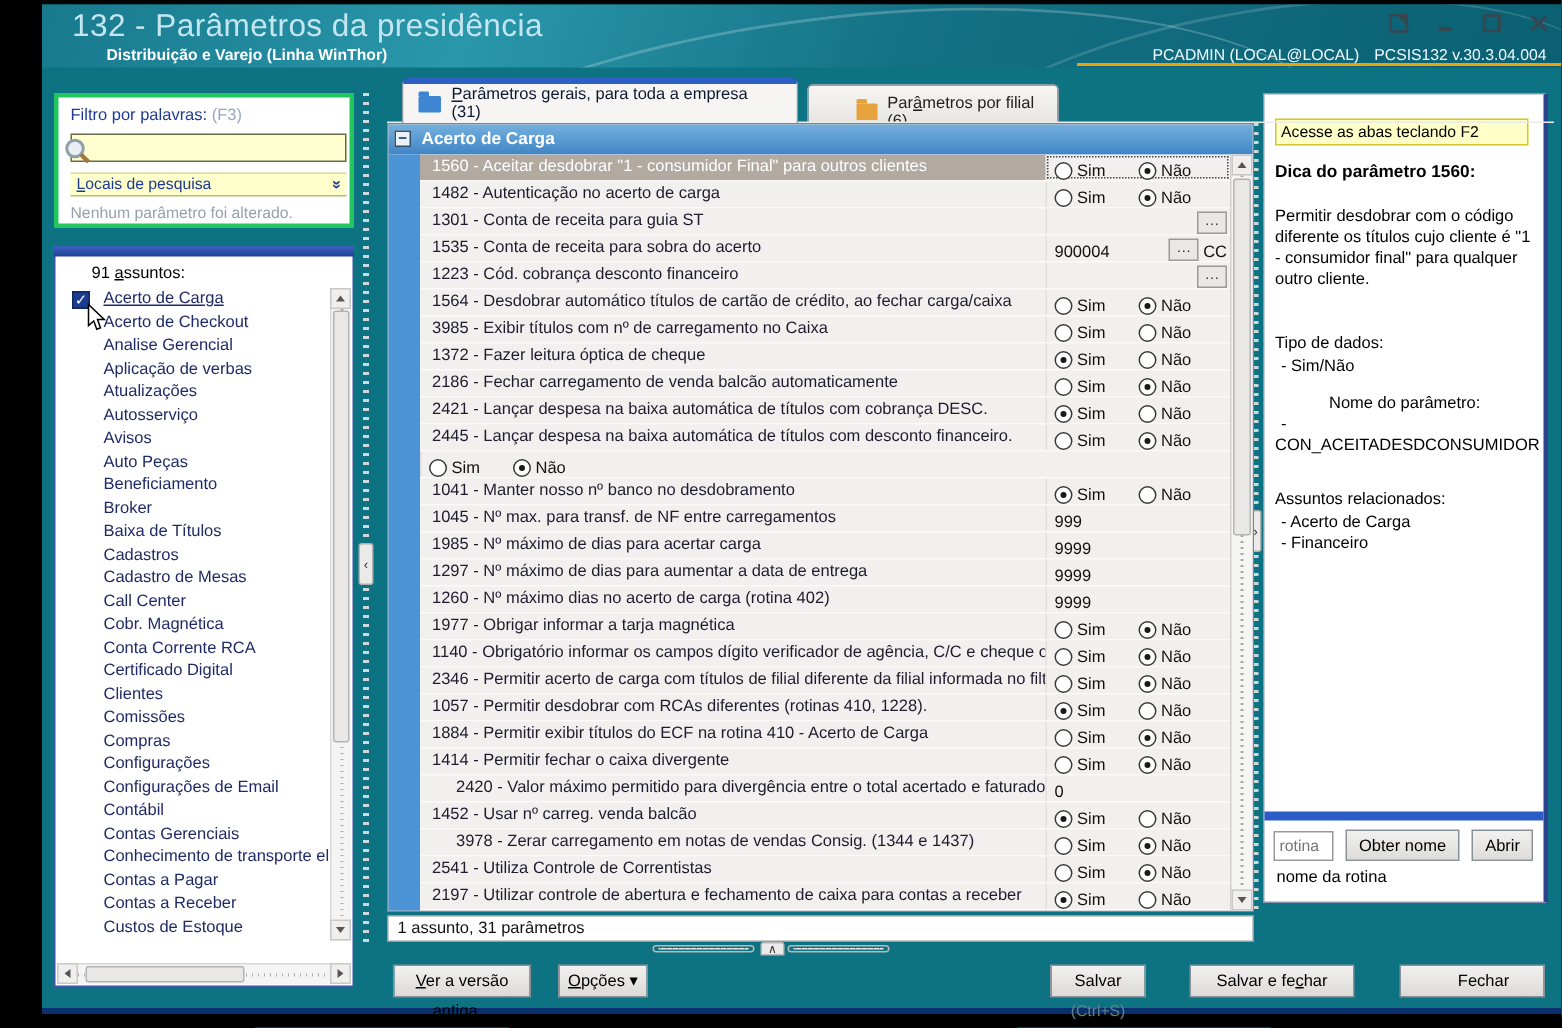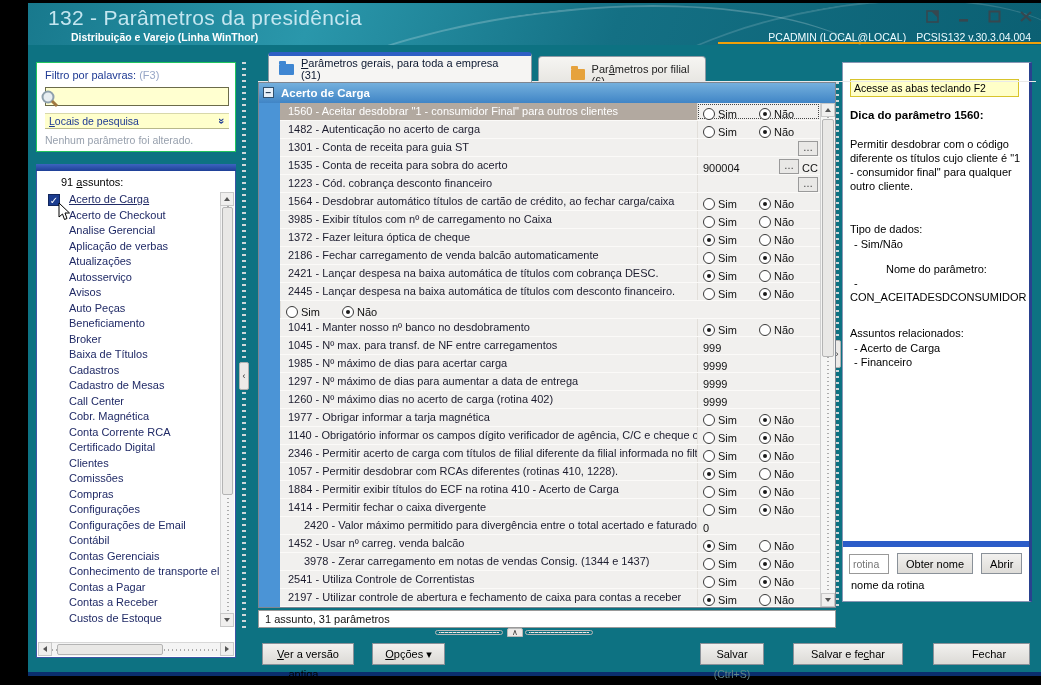--- a/index.html
+++ b/index.html
@@ -19,21 +19,21 @@
   .userinfo span { margin-left:10px; }
   .orange-line { position:absolute; left:690px; right:0; top:39px; height:2px; background:#f0a009; }
   .winbtns { position:absolute; right:8px; top:6px; display:flex; gap:17px; }
   .wb { width:14px; height:13px; display:inline-block; cursor:default; }
 
   
   .content { position:absolute; left:0; top:42px; right:0; bottom:0; }
   .abs { position:absolute; }
 
   
-  .filter-box { left:8px; top:17px; width:200px; height:90px; background:#fff; border:1px solid #22c55e; }
+  .filter-box { left:8px; top:17px; width:200px; height:90px; background:#fff; border:3px solid #22c55e; }
   .filter-label { position:absolute; left:8px; top:6px; font-size:11px; color:#1e3a94; }
   .filter-label .hint { color:#97a6c6; }
   .search-input { position:absolute; left:8px; top:24px; width:184px; height:19px; background:#ffffd0; border:1px solid #6b6b4a; font-size:11px; padding-left:20px; }
   .mag { position:absolute; left:3px; top:26px; }
   .locais-bar { position:absolute; left:8px; top:50px; width:184px; height:16px; background:#ffffcc; border-top:1px solid #d8d8aa; border-bottom:1px solid #b8b88a; font-size:10.5px; color:#1e3a94; display:flex; align-items:center; padding:0 4px; }
   .locais-bar .chev { margin-left:auto; color:#1e3a94; font-weight:bold; transform:rotate(90deg); font-size:11px; }
   .filter-note { position:absolute; left:8px; top:71px; font-size:10.5px; color:#97a0ad; }
   .u { text-decoration:underline; }
 
   
@@ -593,20 +593,20 @@
       <div class="rotina-caption">nome da rotina</div>
     </div>
 
     <div class="abs hsplit" style="left:407px;top:583px;width:160px;">
       <div class="seg" style="left:0;"></div>
       <div class="knob">∧</div>
       <div class="seg" style="left:90px;"></div>
     </div>
 
     <button class="btn" style="left:234px;width:92px;"><span class="u">V</span><span>er a versão antiga...</span></button>
-    <button class="btn" style="left:344px;width:73px;text-align:center;"><span class="u">O</span><span>pções</span> <span>▾</span></button>
+    <button class="btn" style="left:344px;width:60px;text-align:center;"><span class="u">O</span><span>pções</span> <span>▾</span></button>
     <button class="btn" style="left:672px;width:64px;">Salvar</button>
     <button class="btn" style="left:765px;width:110px;"><span>Salvar e fe</span><span class="u">c</span><span>har</span></button>
     <button class="btn" style="left:905px;width:97px;padding-left:15px;">Fechar</button>
     <div class="ctrl-hint">(Ctrl+S)</div>
 
   </div>
 </div>
 
 </body></html>

